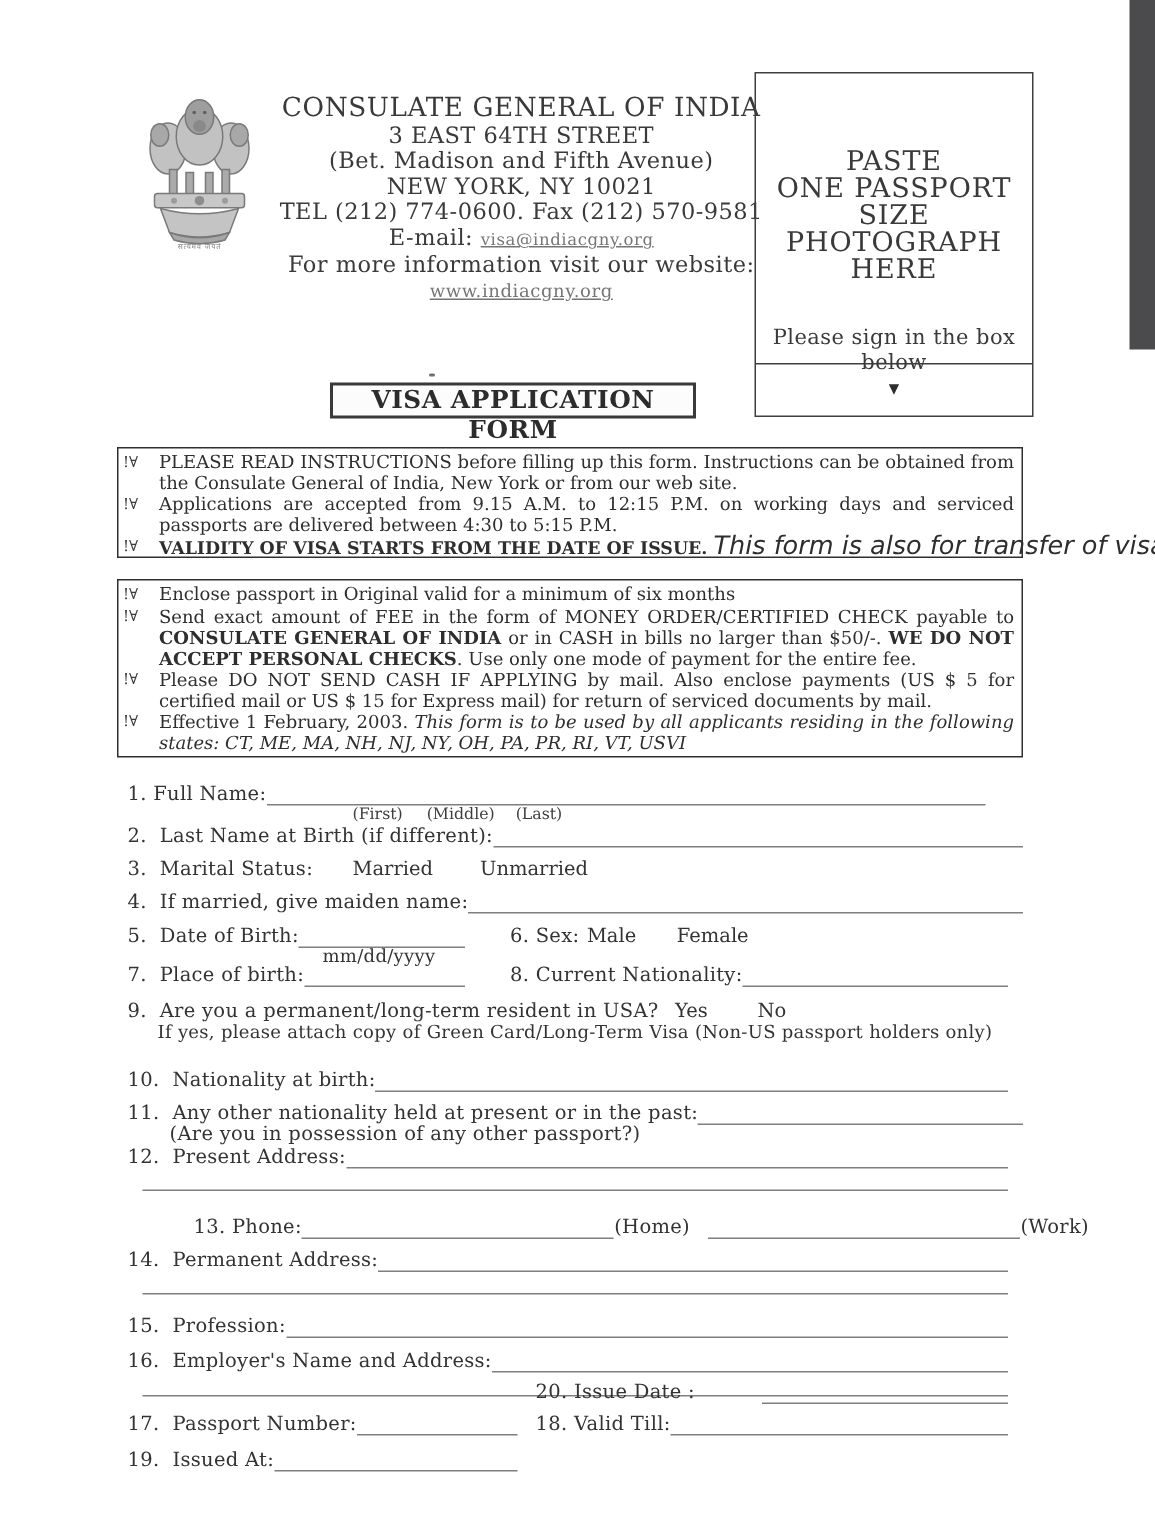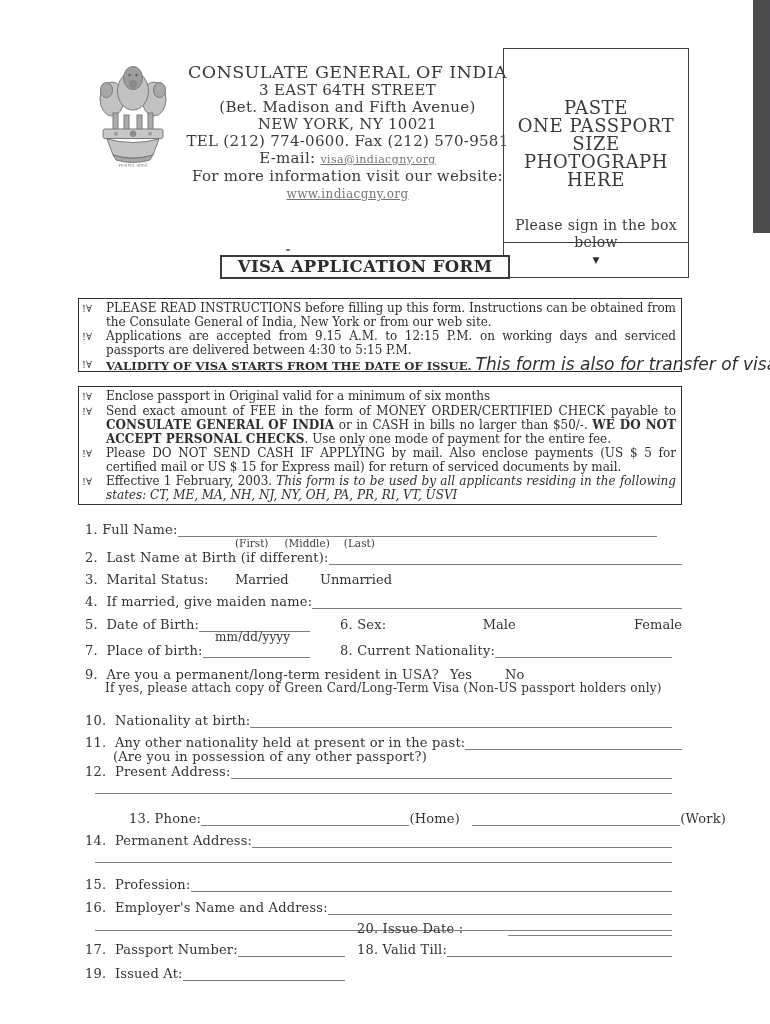--- a/index.html
+++ b/index.html
@@ -20,37 +20,37 @@
   .photo-box{position:absolute;left:503px;top:48px;width:186px;height:230px;border:1.5px solid #3f3f3f;box-sizing:border-box;}
   .photo-top{position:absolute;left:0;top:0;width:100%;height:194px;border-bottom:1.5px solid #3f3f3f;box-sizing:border-box;
         text-align:center;color:#3a3a3a;}
   .paste{margin-top:50px;font-size:18px;line-height:18px;letter-spacing:.6px;}
   .signhint{margin-top:28px;font-size:14px;line-height:17px;letter-spacing:.3px;}
   .arrow{font-size:9px;margin-top:4px;color:#2e2e2e;}
   .sig-area{position:absolute;left:0;top:194px;width:100%;height:34px;}
   
   .stray{position:absolute;left:286px;top:249px;width:4px;height:2px;background:#6f6f6f;border-radius:1px;}
   
-  .form-title{position:absolute;left:220px;top:255px;width:290px;height:24px;border:2px solid #3a3a3a;
+  .form-title{position:absolute;left:220px;top:255px;width:244px;height:24px;border:2px solid #3a3a3a;
         box-sizing:border-box;text-align:center;font-weight:bold;font-size:16.5px;line-height:20px;
         letter-spacing:.4px;color:#2c2c2c;background:#fcfcfc;}
   
   .notice{position:absolute;left:78px;width:604px;border:1.5px solid #2f2f2f;box-sizing:border-box;
         padding:2px 5px 0 3px;font-size:12px;line-height:14px;color:#2e2e2e;}
   .notice1{top:298px;height:74px;}
   .notice2{top:386px;height:119px;}
   .n-item{display:flex;}
   .n-marker{flex:0 0 24px;font-size:10px;padding-top:1px;text-align:left;color:#3a3a3a;}
   .n-text{flex:1 1 auto;text-align:justify;}
   .b{font-weight:bold;}
   .bi-sans{font-weight:normal;font-style:italic;font-family:"DejaVu Sans","Liberation Sans",sans-serif;font-size:17px;}
   .it{font-style:italic;}
   .tight{white-space:nowrap;font-size:11.6px;}
   
-  .row{position:absolute;left:85px;display:flex;align-items:flex-end;height:17px;font-size:13px;color:#333;justify-content:space-between;}
+  .row{position:absolute;left:85px;display:flex;align-items:flex-end;height:17px;font-size:13px;color:#333;}
   .lbl{white-space:pre;letter-spacing:.2px;}
   .ul{flex:1 1 auto;border-bottom:1px solid #7f7f7f;height:15px;min-width:10px;cursor:text;}
   .small{font-size:10.5px;color:#3d3d3d;}
   .note{position:absolute;font-size:12px;color:#333;letter-spacing:.2px;}
   .opt{cursor:pointer;}
   .contline{position:absolute;border-bottom:1px solid #7f7f7f;height:16px;cursor:text;}
 </style>
 </head>
 <body>
 

